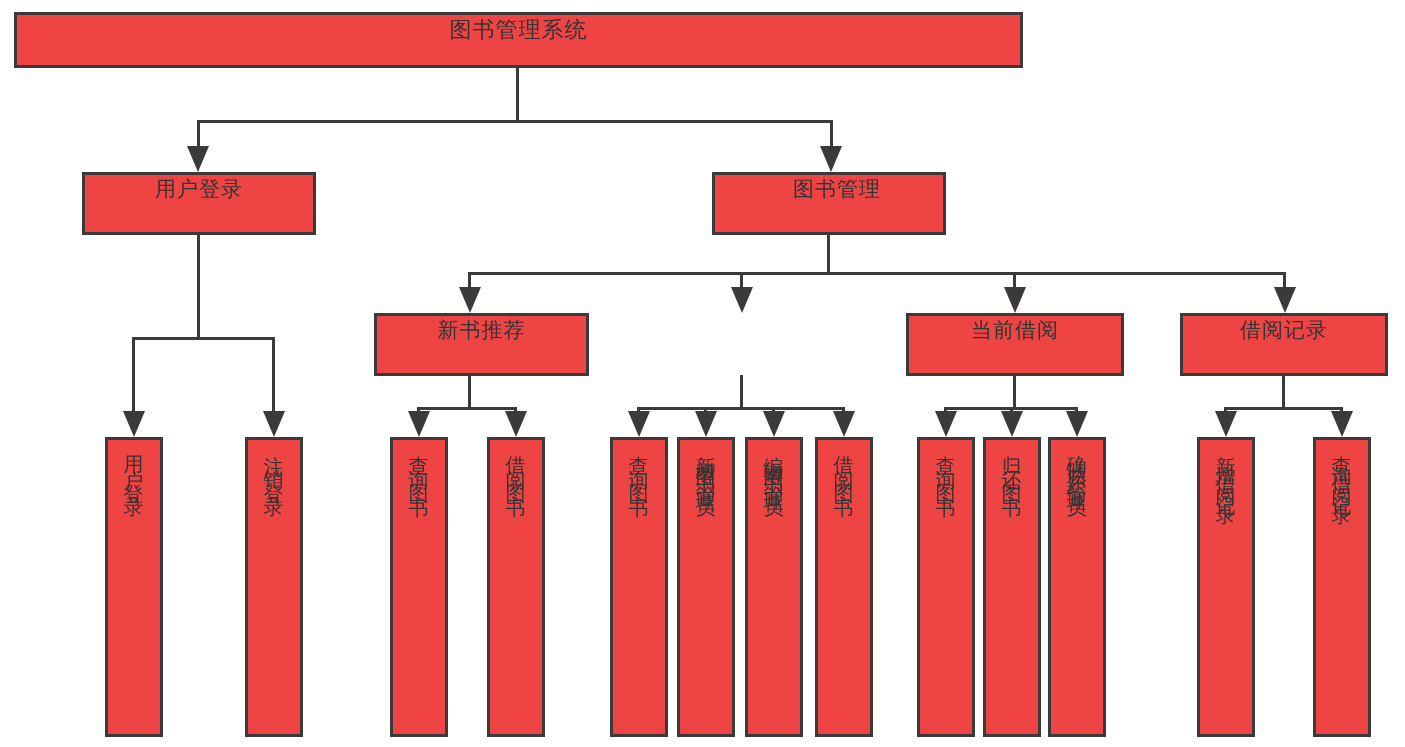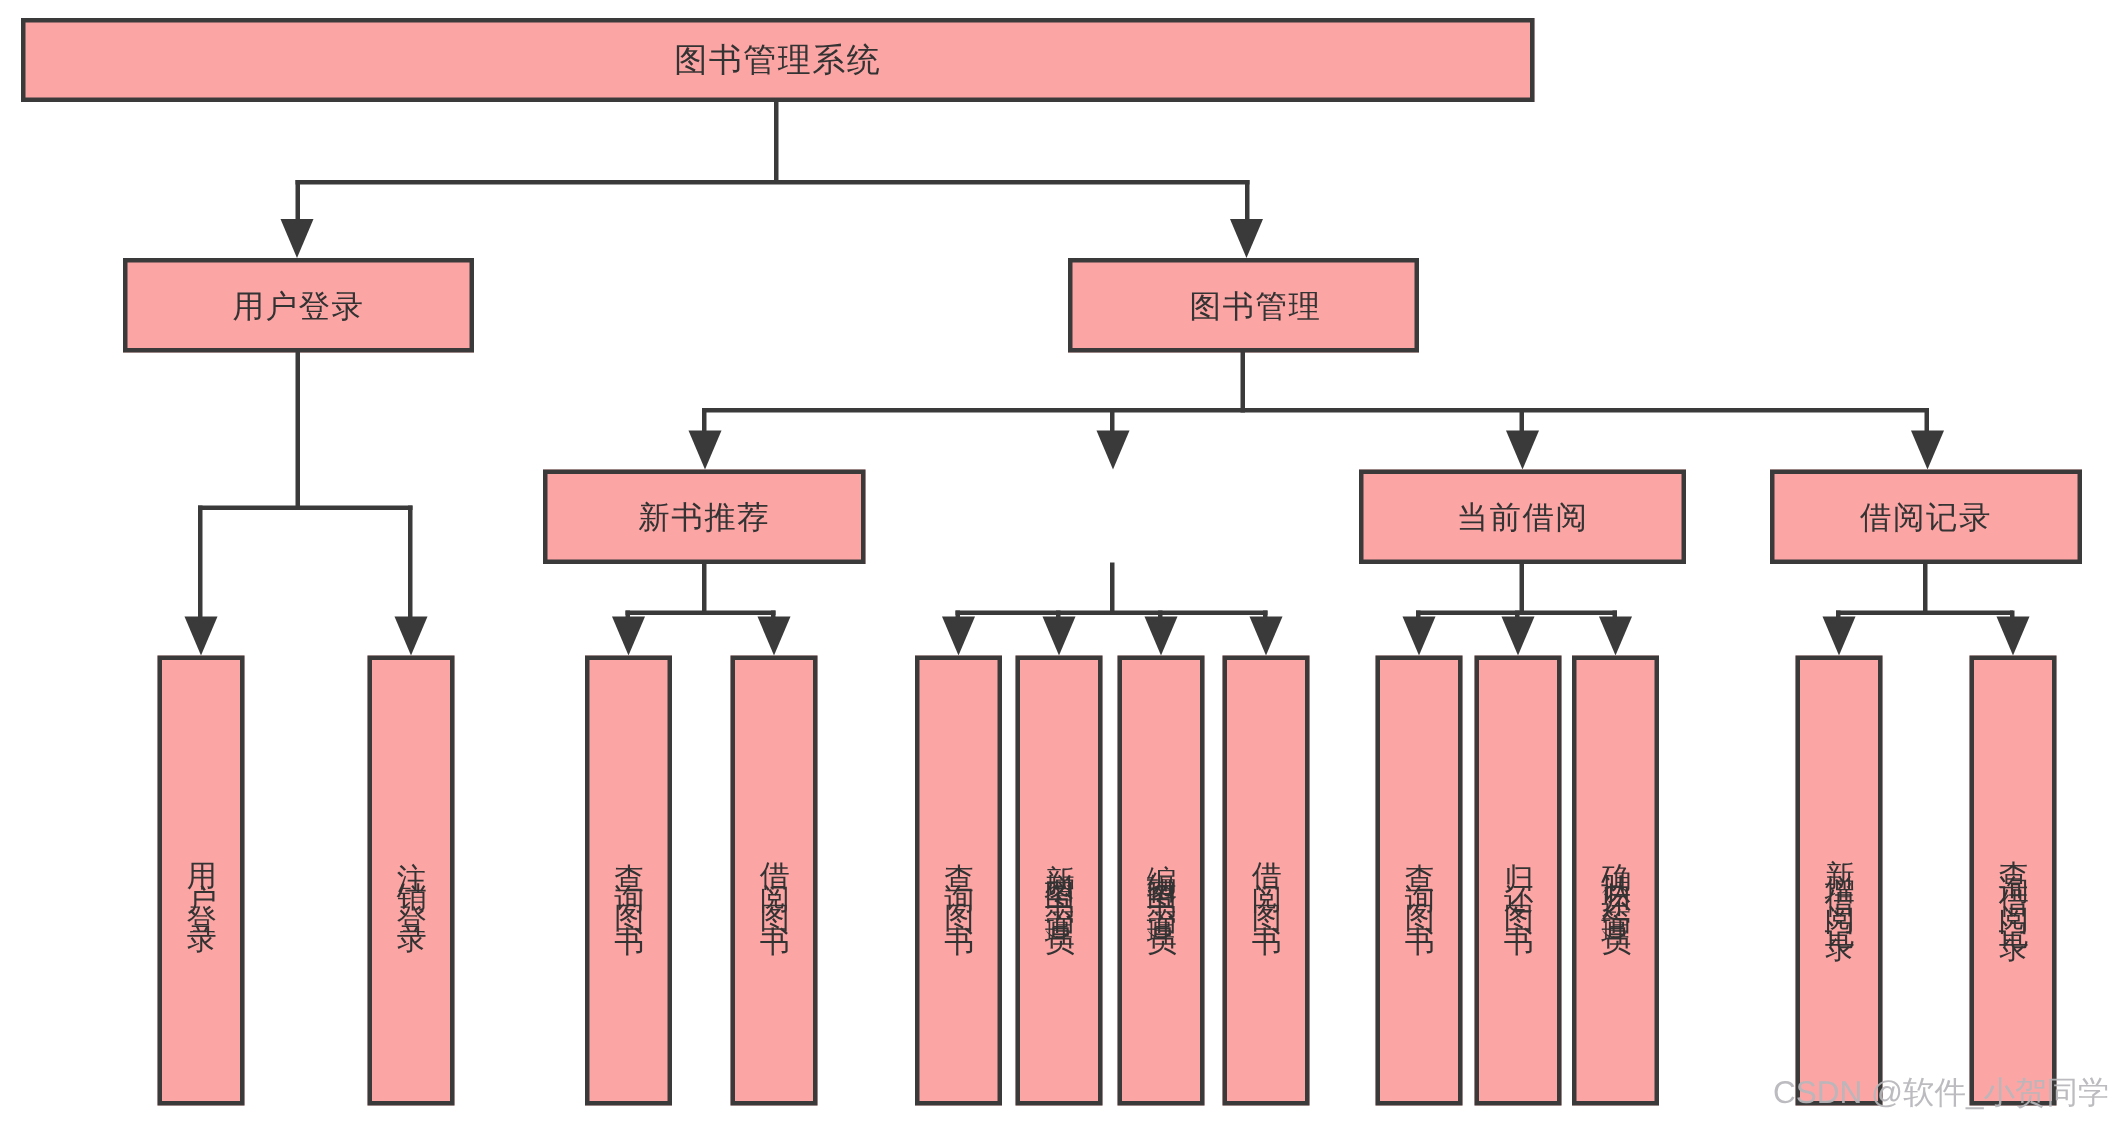--- a/index.html
+++ b/index.html
@@ -15,22 +15,22 @@
     width:1405px;height:747px;
     background:var(--background);
     font-family:"Liberation Sans",sans-serif;
     color:var(--text);
     overflow:hidden;
   }
   .box{
     position:absolute;
     box-sizing:border-box;
     border:3px solid var(--box-border);
-    background:#fca5a5;
-    display:flex;align-items:center;justify-content:center;
+    background:#ef4444;
+    display:flex;align-items:flex-start;justify-content:center;
   }
   .root-label{font-size:22px;letter-spacing:1px;}
   .node-label{font-size:21px;letter-spacing:1px;}
   .leaf{width:58px;height:300px;}
   .vtext{
     writing-mode:vertical-rl;
     text-orientation:mixed;
     font-size:20px;
     letter-spacing:14px;
     line-height:1;
@@ -88,21 +88,21 @@
   <div class="h" style="left:468px;top:272px;width:818px;"></div>
   <div class="v" style="left:468px;top:272px;height:17px;"></div>
   <div class="arrow" style="left:459px;top:287px;"></div>
   <div class="v" style="left:740px;top:272px;height:17px;"></div>
   <div class="arrow" style="left:731px;top:287px;"></div>
   <div class="v" style="left:1013px;top:272px;height:17px;"></div>
   <div class="arrow" style="left:1004px;top:287px;"></div>
   <div class="v" style="left:1283px;top:272px;height:17px;"></div>
   <div class="arrow" style="left:1274px;top:287px;"></div>
 
-  <div class="box" style="left:362px;top:313px;width:215px;height:63px;">
+  <div class="box" style="left:374px;top:313px;width:215px;height:63px;">
     <span class="node-label">新书推荐</span>
   </div>
   <div class="box" style="left:1180px;top:313px;width:208px;height:63px;">
     <span class="node-label">借阅记录</span>
   </div>
   <div class="box" style="left:906px;top:313px;width:218px;height:63px;">
     <span class="node-label">当前借阅</span>
   </div>
 
   <div class="v" style="left:468px;top:375px;height:35px;"></div>
@@ -176,15 +176,14 @@
     <span class="vtext long">确认归还（管理员）</span>
   </div>
 
   <div class="box leaf" style="left:1197px;top:437px;">
     <span class="vtext" style="letter-spacing:10px;">新增借阅记录</span>
   </div>
   <div class="box leaf" style="left:1313px;top:437px;">
     <span class="vtext" style="letter-spacing:10px;">查询借阅记录</span>
   </div>
 
-  <div class="watermark">CSDN @软件_小贺同学</div>
 
 </div>
 
 </body></html>

